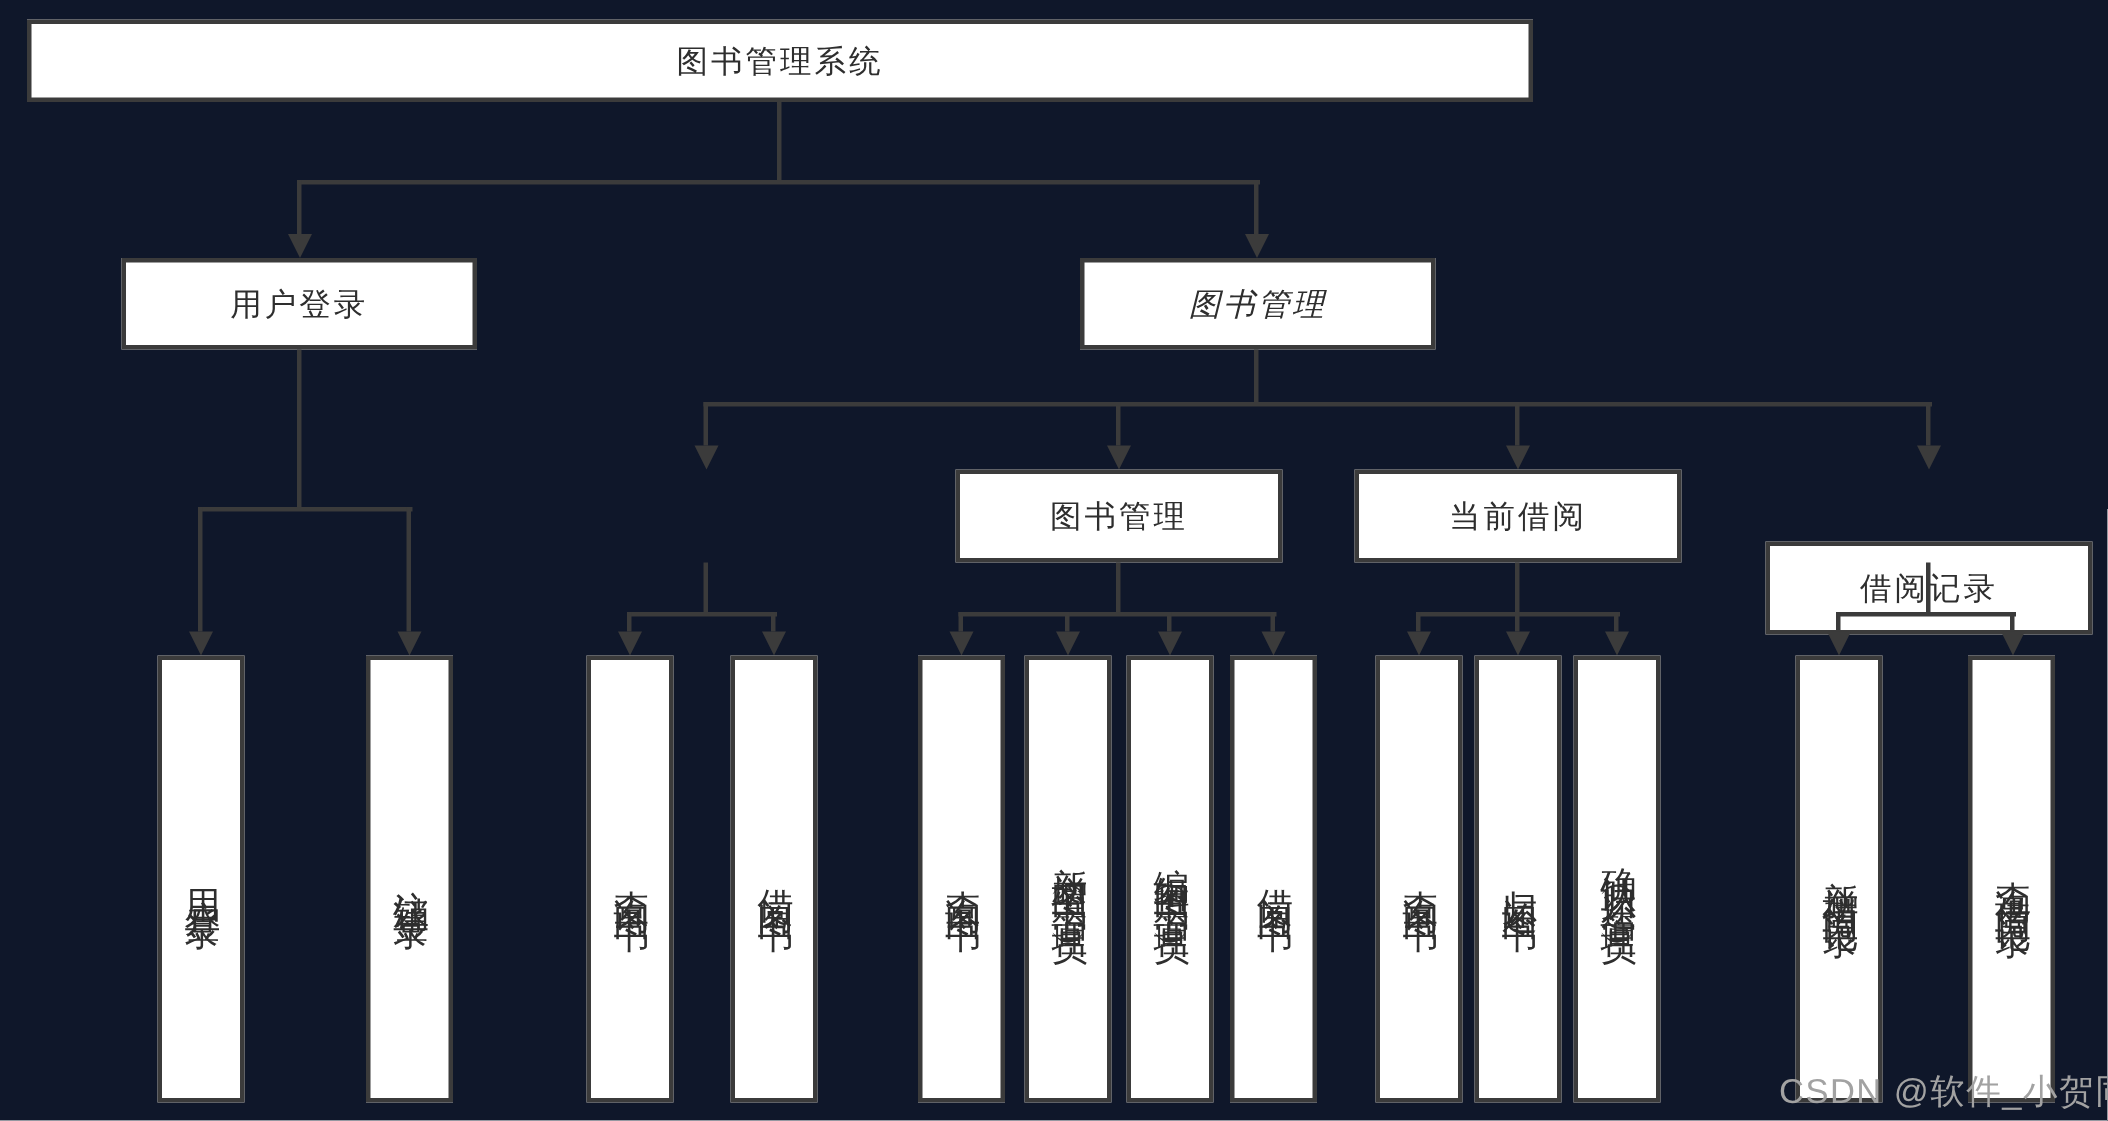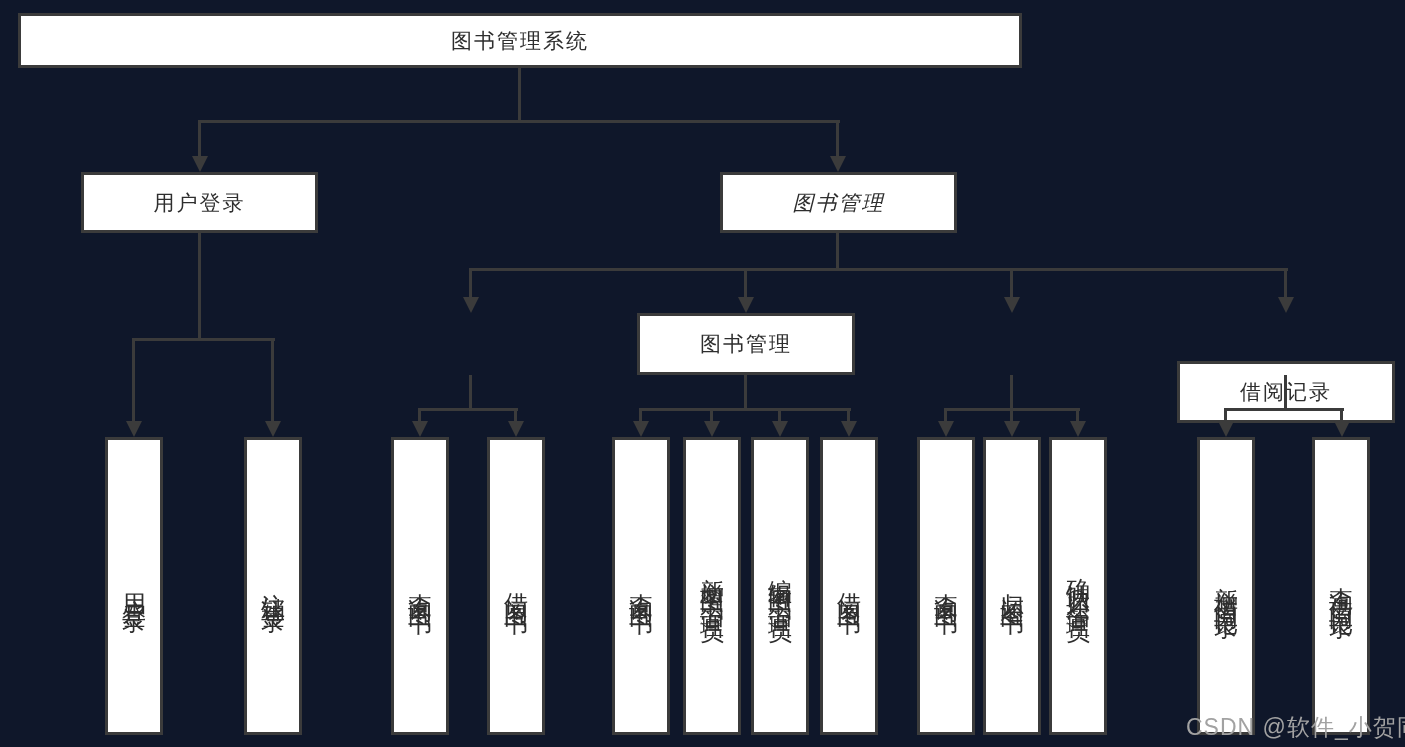--- a/index.html
+++ b/index.html
@@ -94,20 +94,23 @@
   <div class="vl" style="left:744px; top:268px; height:29px;"></div>
   <div class="ah" style="left:738px; top:297px;"></div>
   <div class="vl" style="left:1010px; top:268px; height:29px;"></div>
   <div class="ah" style="left:1004px; top:297px;"></div>
   <div class="vl" style="left:1284px; top:268px; height:29px;"></div>
   <div class="ah" style="left:1278px; top:297px;"></div>
 
   <div class="node hnode" style="left:637px; top:313px; width:218px; height:62px;">
     <span class="lbl">图书管理</span>
   </div>
+  <div class="node hnode" style="left:903px; top:313px; width:218px; height:62px;">
+    <span class="lbl">当前借阅</span>
+  </div>
   <div class="node hnode" style="left:1177px; top:313px; width:218px; height:62px;margin-top:48px;">
     <span class="lbl">借阅记录</span>
   </div>
 
   <div class="vl" style="left:469px; top:375px; height:33px;"></div>
   <div class="hl" style="left:418px; top:408px; width:100px;"></div>
   <div class="vl" style="left:418px; top:408px; height:13px;"></div>
   <div class="ah" style="left:412px; top:421px;"></div>
   <div class="vl" style="left:514px; top:408px; height:13px;"></div>
   <div class="ah" style="left:508px; top:421px;"></div>

